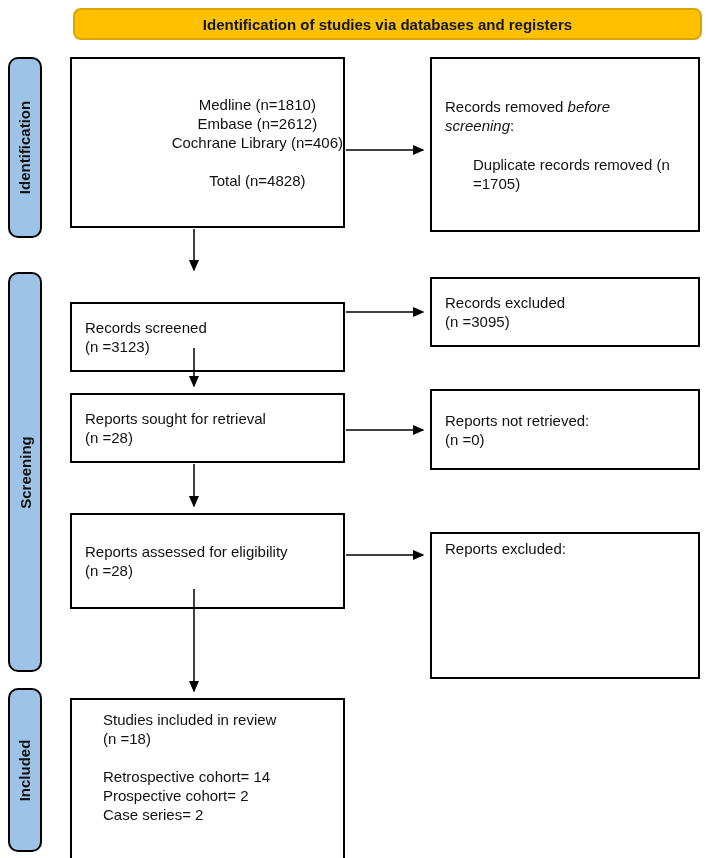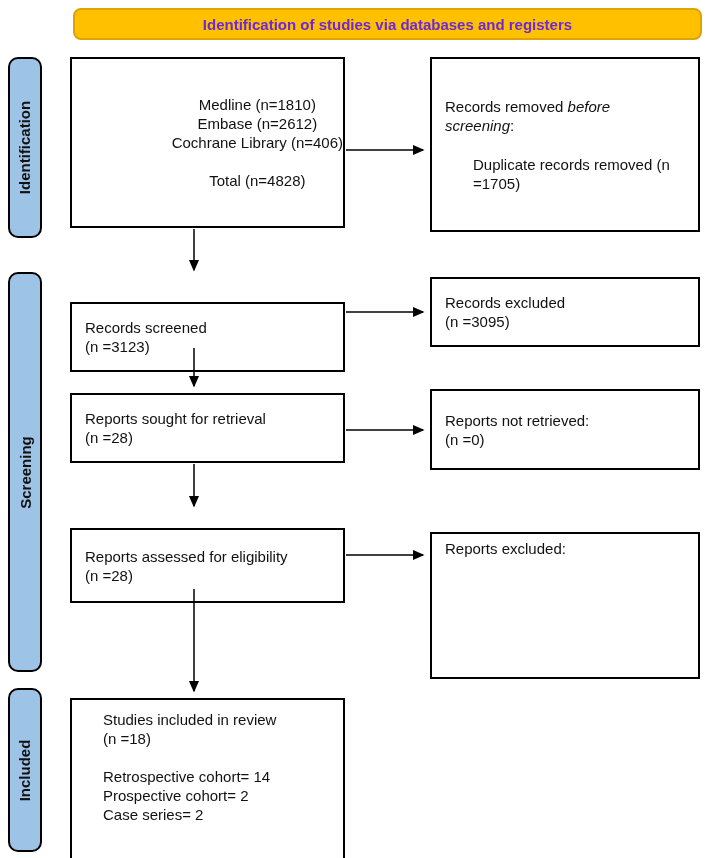--- a/index.html
+++ b/index.html
@@ -21,21 +21,21 @@
     width: 629px; height: 32px;
     background: #FFC000;
     border: 2px solid #DCA400;
     border-radius: 8px;
     box-sizing: border-box;
     display: flex;
     align-items: center;
     justify-content: center;
     font-size: 15px;
     font-weight: bold;
-    color: #6d28d9;
+    color: #0f172a;
   }
   .side-label {
     position: absolute;
     left: 8px;
     width: 34px;
     background: #9DC3E6;
     border: 2px solid #000000;
     border-radius: 10px;
     box-sizing: border-box;
     display: flex;
@@ -73,21 +73,21 @@
     text-align: center;
   }
   .pad-side { padding-left: 13px; padding-right: 10px; }
   .indented { padding-left: 28px; }
   #box-databases            { left: 70px;  top: 57px;  width: 275px; height: 171px; }
   #box-records-removed      { left: 430px; top: 57px;  width: 270px; height: 175px; gap: 20px; }
   #box-records-screened     { left: 70px;  top: 277px; width: 275px; height: 70px; margin-top: 25px; }
   #box-records-excluded     { left: 430px; top: 277px; width: 270px; height: 70px; }
   #box-reports-sought       { left: 70px;  top: 393px; width: 275px; height: 70px; }
   #box-reports-not-retrieved{ left: 430px; top: 389px; width: 270px; height: 81px; }
-  #box-reports-assessed     { left: 70px;  top: 528px; width: 275px; height: 75px; }
+  #box-reports-assessed     { left: 70px;  top: 513px; width: 275px; height: 96px; }
   #box-reports-excluded     { left: 430px; top: 508px; width: 270px; height: 147px; padding: 5px 10px 0 13px; margin-top: 24px; }
   #box-studies-included     { left: 70px;  top: 698px; width: 275px; height: 178px; padding: 10px 10px 0 31px; }
   .arrows {
     position: absolute;
     left: 0; top: 0;
     pointer-events: none;
   }
   .arrows line { stroke: #000000; stroke-width: 1.5; }
 </style>
 </head>

